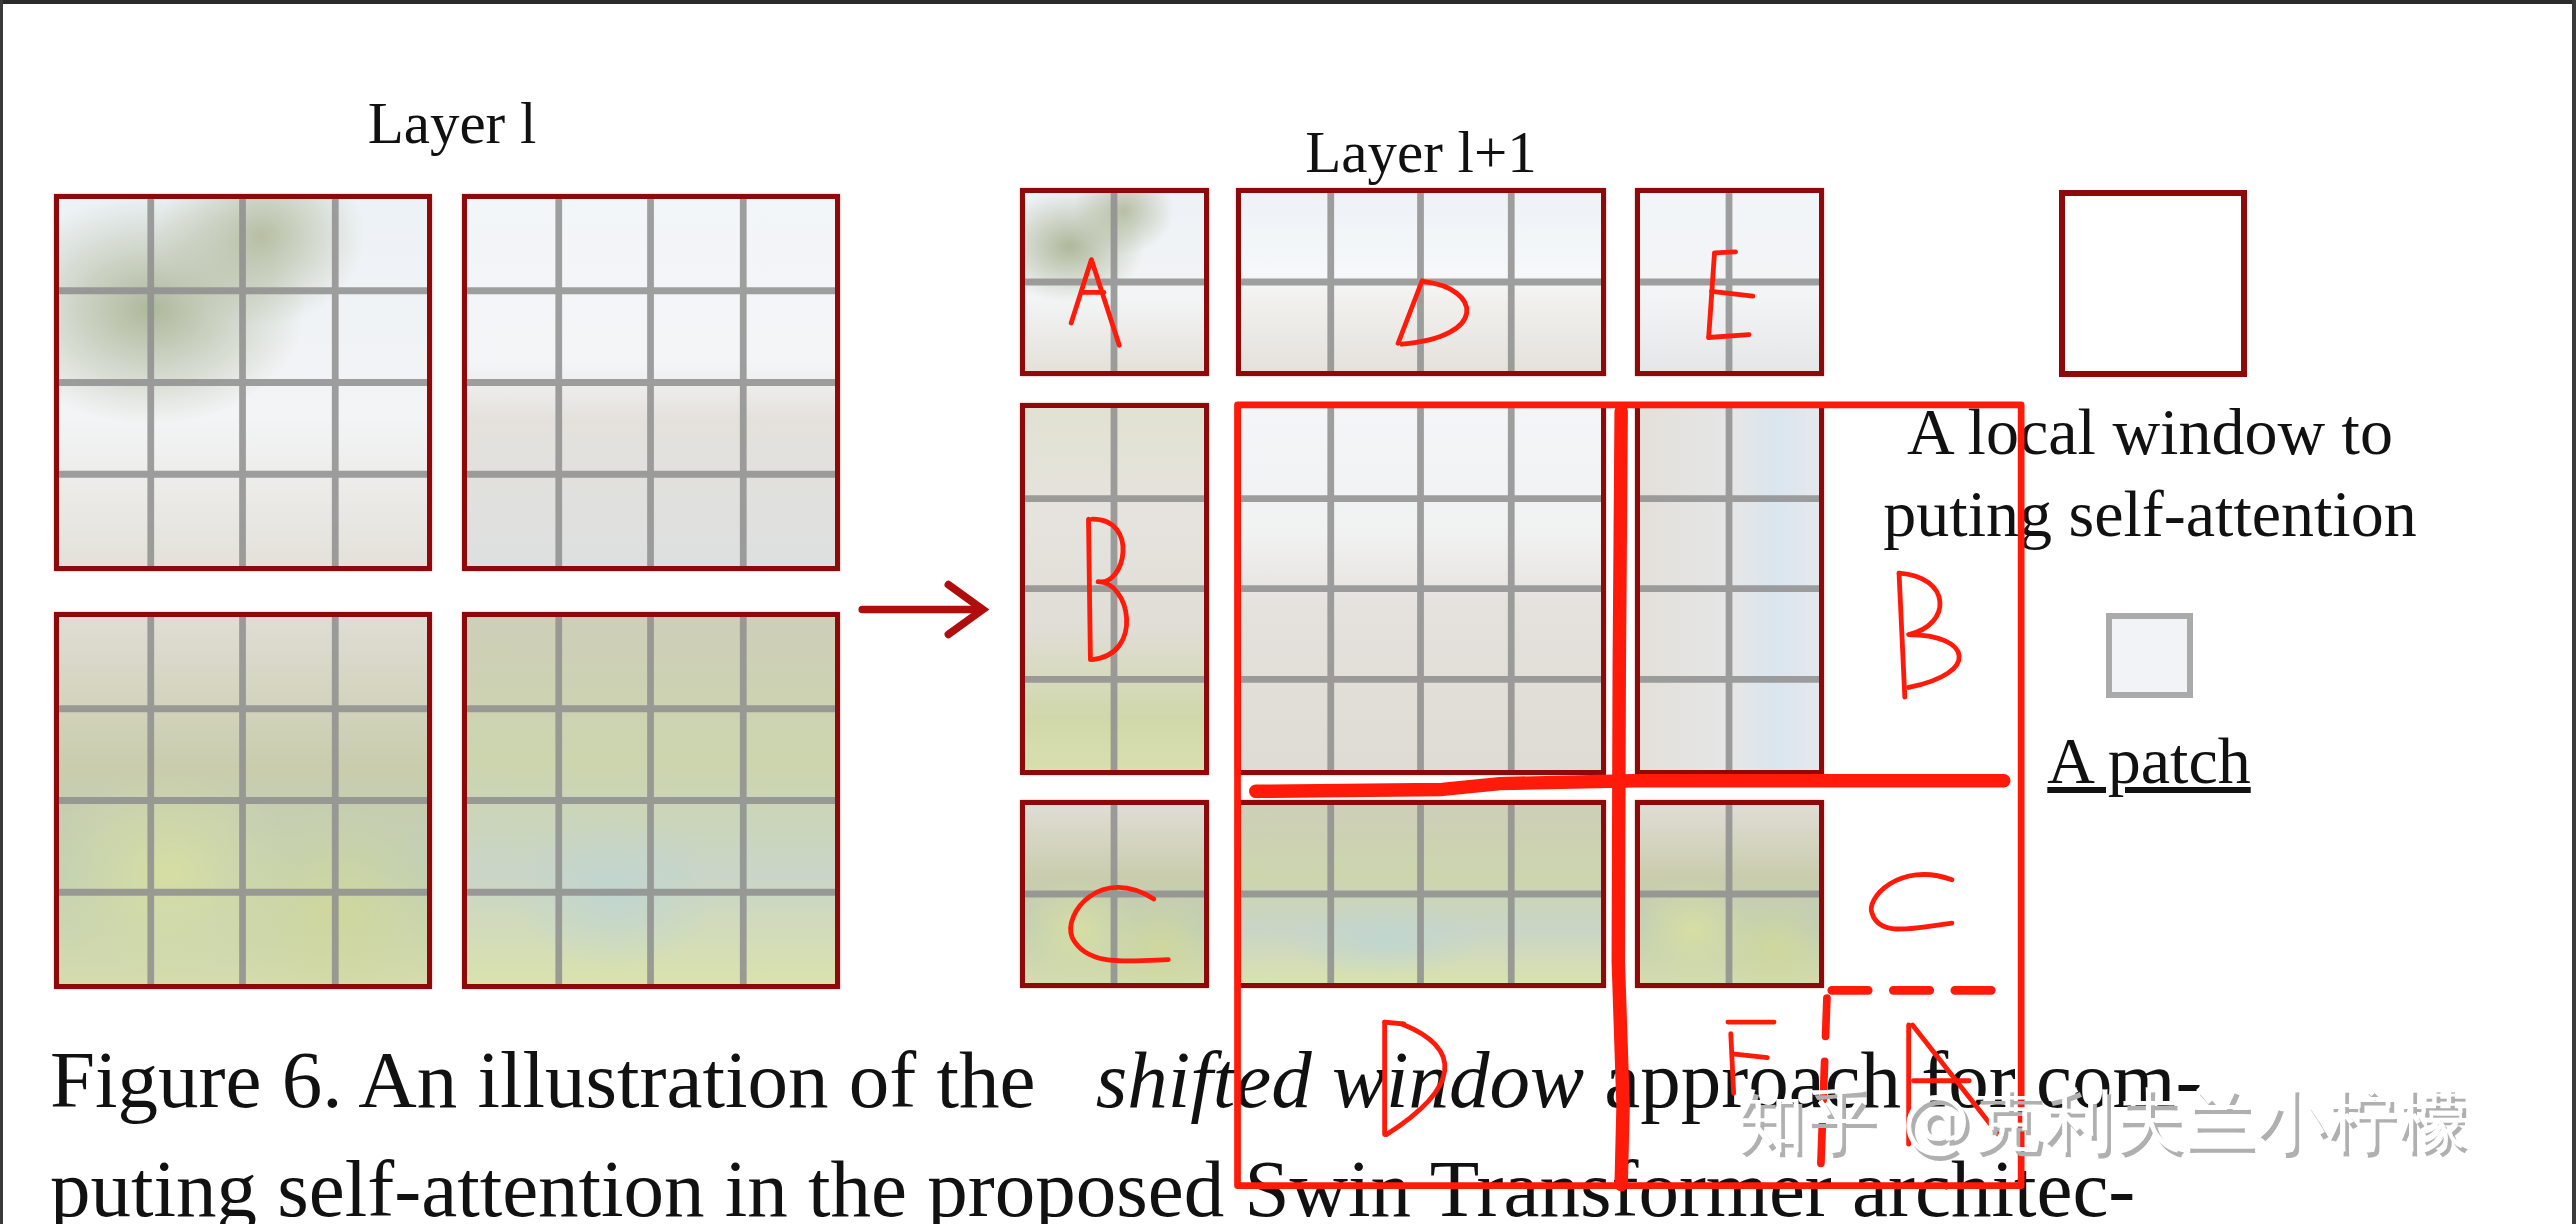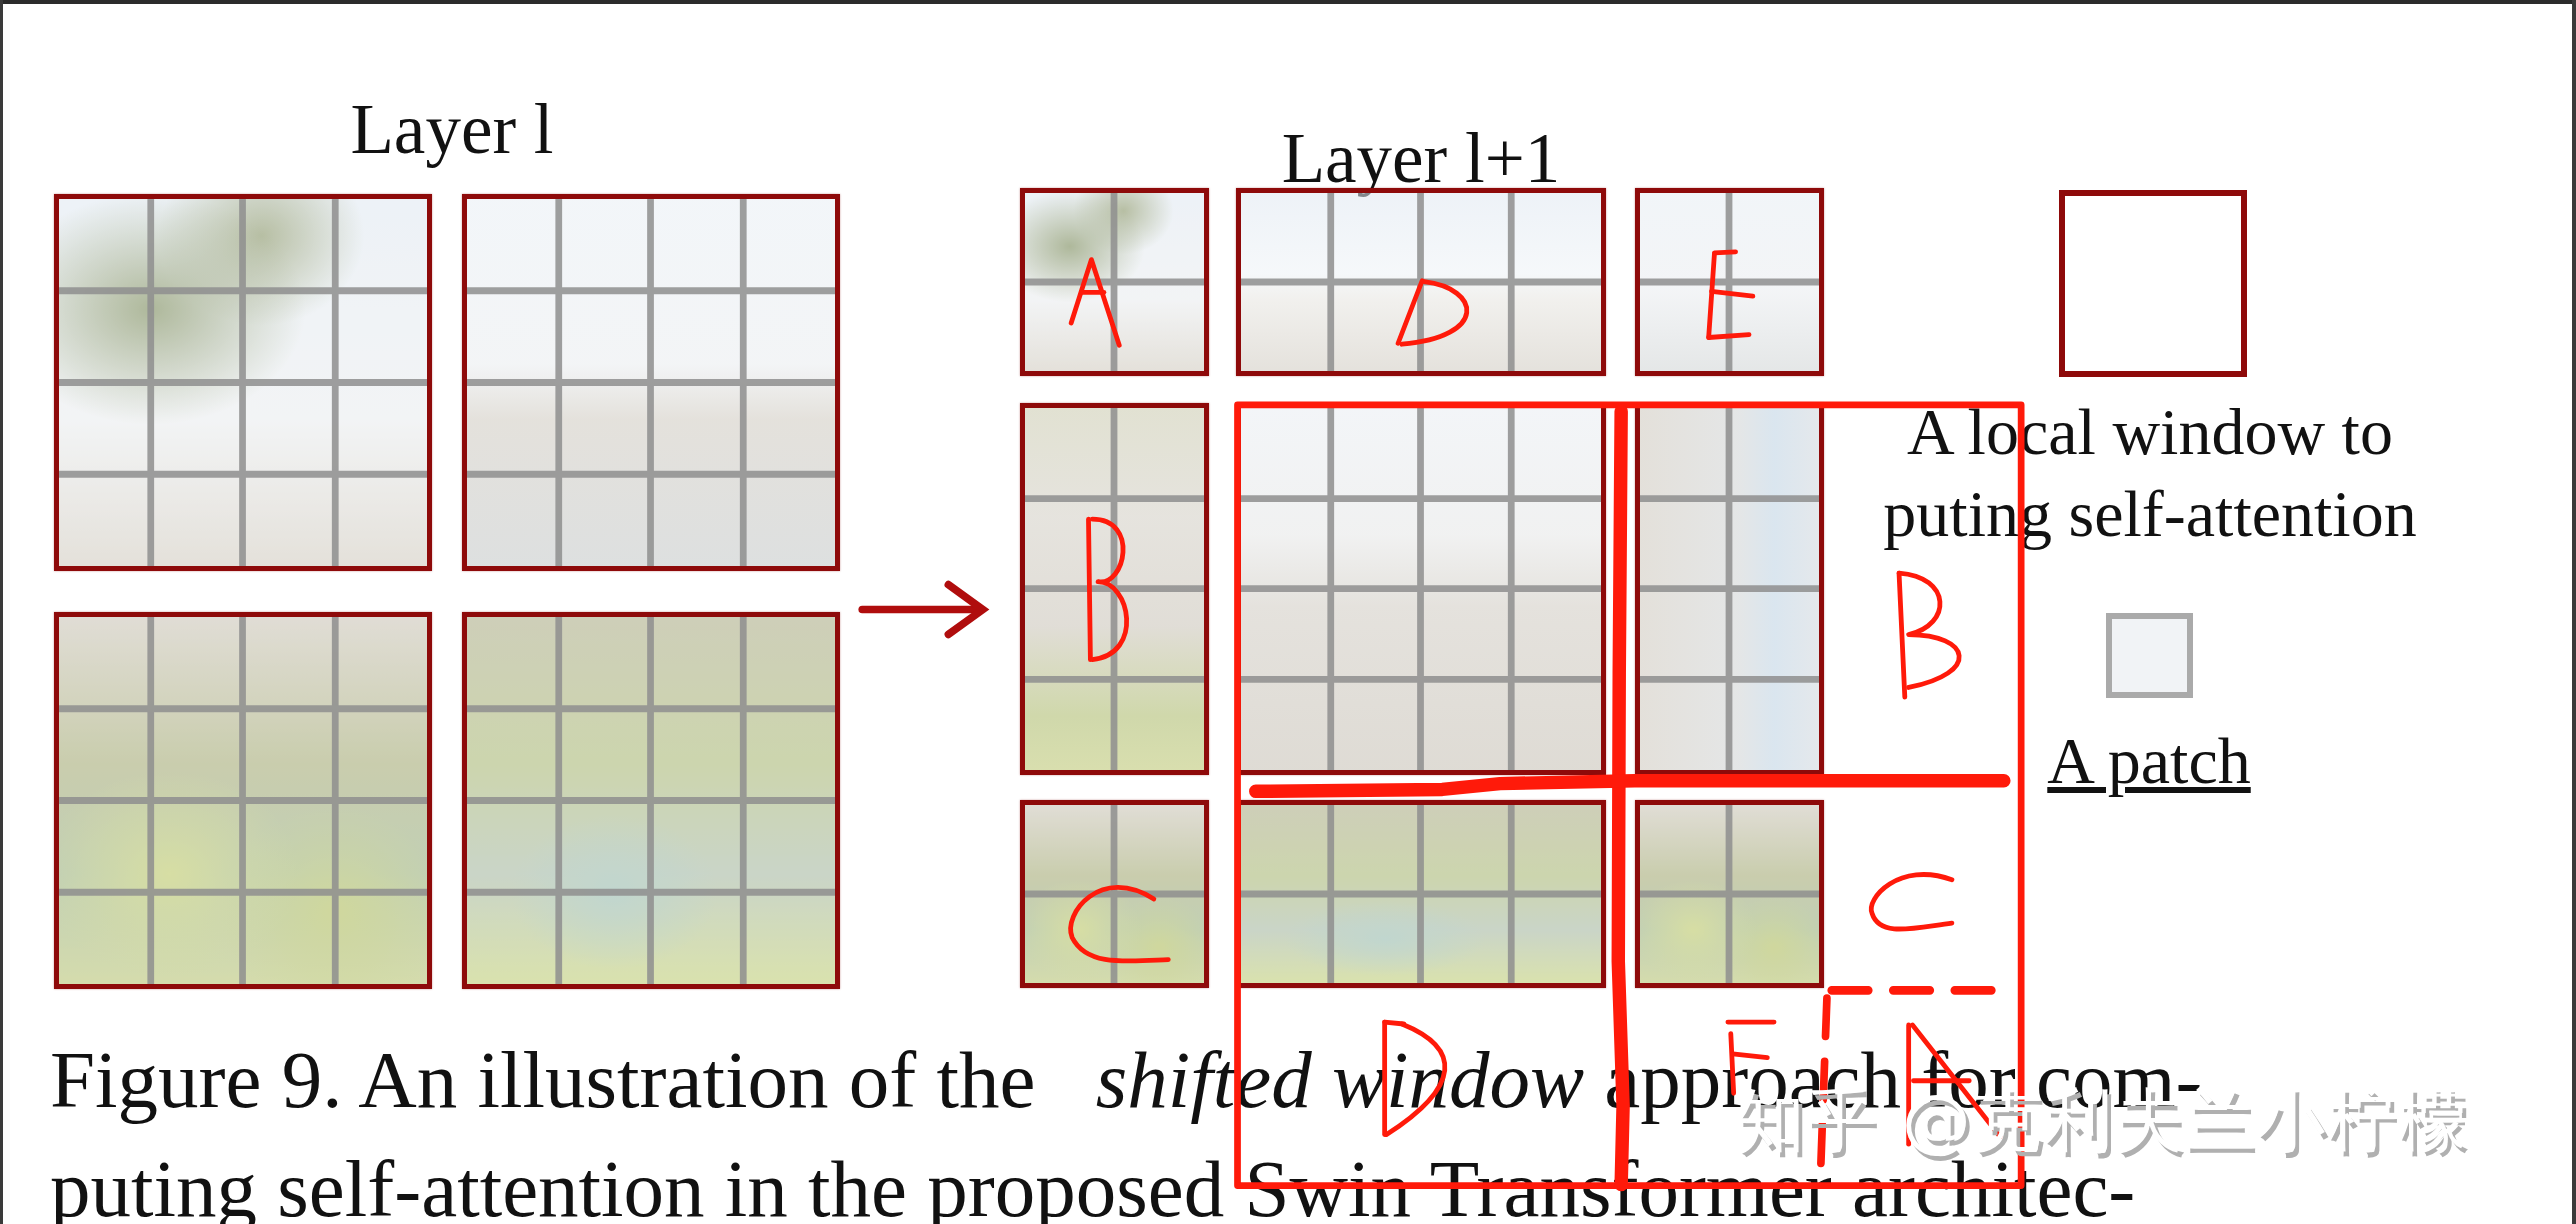--- a/index.html
+++ b/index.html
@@ -1,21 +1,21 @@
 <!DOCTYPE html>
 <html><head>
 <meta charset="utf-8">
 <style>
   html, body { margin:0; padding:0; }
   body { width:2576px; height:1224px; overflow:hidden; background:#ffffff; position:relative;
          font-family:"Liberation Serif","DejaVu Serif",serif; }
   .frame-top { position:absolute; left:0; top:0; width:2576px; height:3.8px; background:#2b2b2b; }
   .frame-left { position:absolute; left:0; top:0; width:2.9px; height:1224px; background:#3a3a3a; }
   .frame-right { position:absolute; right:0; top:0; width:3.8px; height:1224px; background:#3a3a3a; }
-  .title { position:absolute; font-size:71px; color:#111; line-height:1; white-space:nowrap; transform:translateX(-50%); }
+  .title { position:absolute; font-size:59px; color:#111; line-height:1; white-space:nowrap; transform:translateX(-50%); }
   .win { position:absolute; box-sizing:border-box; border:5.8px solid #8e0a0a; overflow:hidden;
          box-shadow:0 0 1.9px rgba(120,0,0,0.4); }
   .win .img { position:absolute; inset:0; opacity:0.55; }
   .win .grid { position:absolute; inset:0; }
   .sky { background:linear-gradient(180deg,#dfe8f1 0%,#eef2f6 45%,#e6e4df 60%,#cfcac0 100%); }
   .tree { background:
       radial-gradient(ellipse 60% 45% at 25% 30%, #6d7f4a 0%, rgba(109,127,74,0) 70%),
       radial-gradient(ellipse 40% 35% at 55% 10%, #7d8b5a 0%, rgba(125,139,90,0) 70%),
       linear-gradient(180deg,#dfe8f1 0%,#e9ecee 60%,#cfc9bd 100%); }
   .castle { background:linear-gradient(180deg,#e9edf2 0%,#e5e6e6 35%,#cfcac1 55%,#c4beb2 100%); }
@@ -202,21 +202,21 @@
       </g>
     </svg>
 </div>
 
 <div class="legend-window" style="left:2059px; top:190px; width:188px; height:187px;"></div>
 <div class="legend-text" style="left:2150px; top:399px;">A local window to</div>
 <div class="legend-text" style="left:2150px; top:481px;">puting self-attention</div>
 <div class="patch-box" style="left:2106px; top:613px; width:87px; height:85px;"></div>
 <div class="legend-text" style="left:2149px; top:728px;text-decoration:underline;">A patch</div>
 
-<div class="caption" style="top:1040px;"><span>Figure 9. An illustration of the </span><i>shifted window</i><span> approach for com-</span></div>
+<div class="caption" style="top:1040px;"><span>Figure 6. An illustration of the </span><i>shifted window</i><span> approach for com-</span></div>
 <div class="caption" style="top:1149px;">puting self-attention in the proposed Swin Transformer architec-</div>
 
 <svg class="overlay" viewBox="0 0 2679 1273">
   <g fill="none" stroke="#ff1a0a" stroke-linecap="round" stroke-linejoin="round">
 
     <rect x="1287" y="421" width="815" height="812" stroke-width="7"></rect>
 
     <path d="M1686 428 L1684 700 L1683 1000 L1688 1150 L1686 1232" stroke-width="14"></path>
 
     <path d="M1306 823 L1500 821 L1560 815 L1700 812 L2084 812" stroke-width="14"></path>

